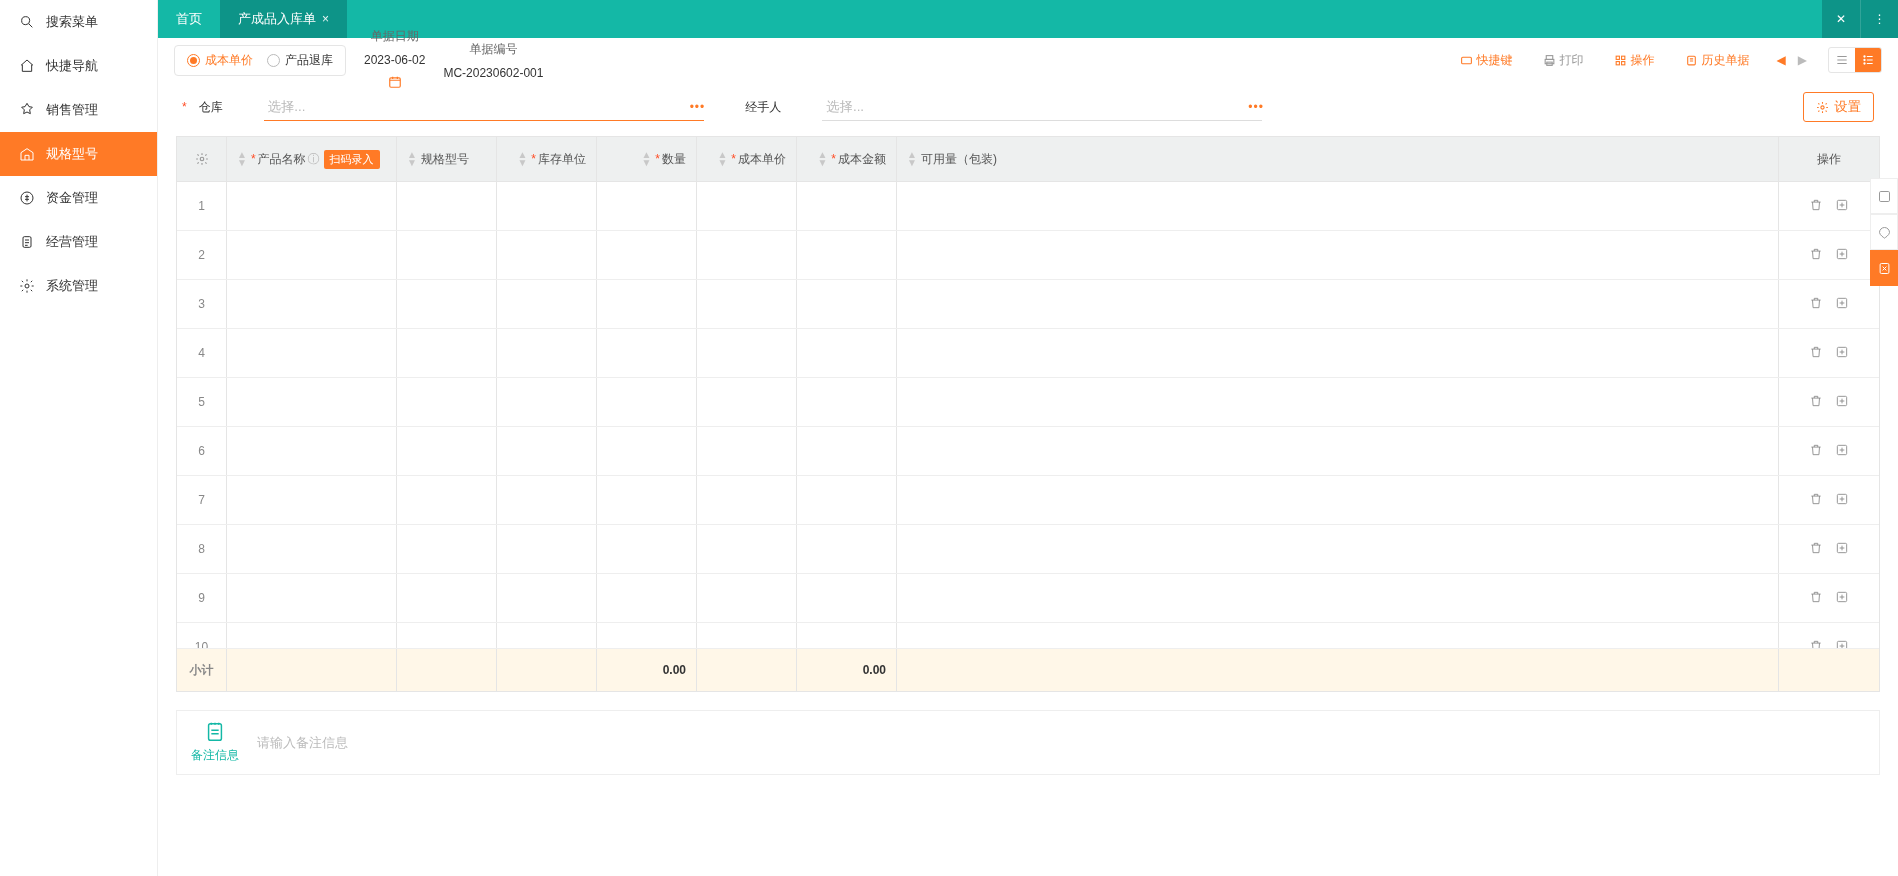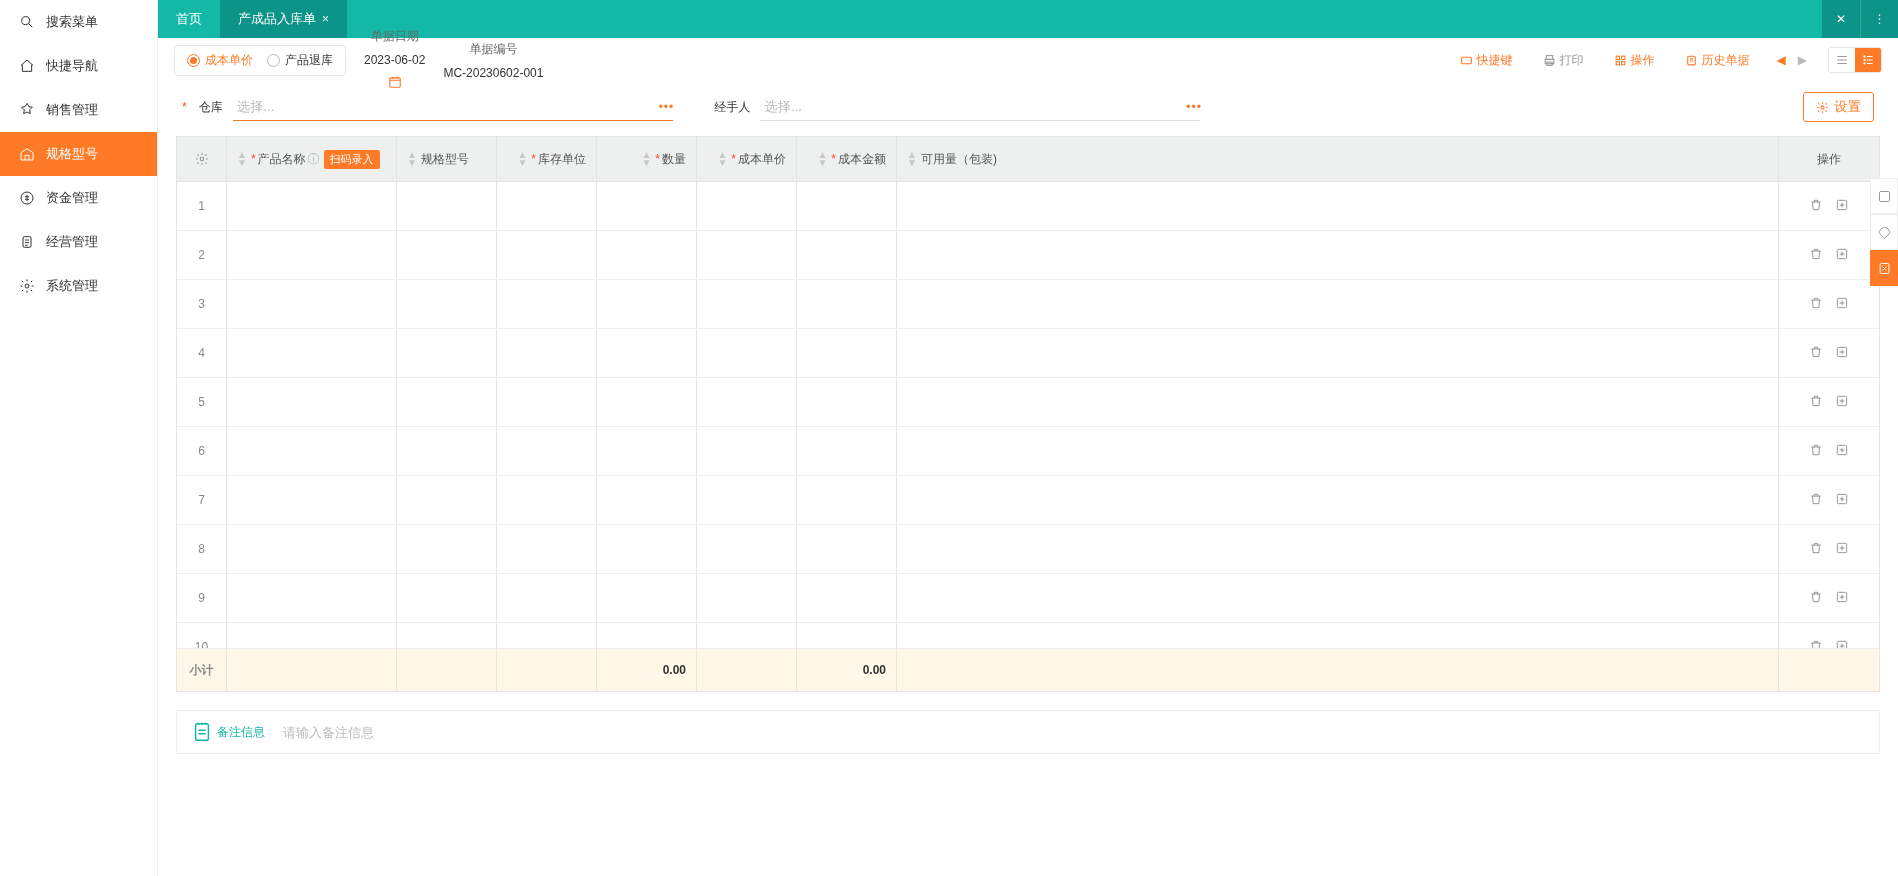--- a/index.html
+++ b/index.html
@@ -45,21 +45,21 @@
   .nav-arrows .ar { cursor:pointer; padding:0 3px; }
   .view-toggle { display:flex; border:1px solid #e5e5e5; border-radius:3px; overflow:hidden; }
   .view-toggle .vt { width:26px; height:24px; display:flex; align-items:center; justify-content:center; cursor:pointer; color:#999; }
   .view-toggle .vt.active { background:#ff7a26; color:#fff; }
 
   
   .filters { display:flex; align-items:center; padding: 10px 24px 14px; gap: 40px; }
   .fld { display:flex; align-items:center; gap:10px; }
   .fld .req { color:#ff4d26; margin-right:2px; }
   .fld .flabel { color:#333; }
-  .fld .finput { border:none; border-bottom:1px solid #ff7a26; width: 440px; padding:6px 4px; outline:none; color:#333; }
+  .fld .finput { border:none; border-bottom:1px solid #ff7a26; width: 440px; padding:6px 4px; outline:none; color:#333;margin-left:31px; }
   .fld .finput.plain { border-bottom:1px solid #ddd; }
   .fld .dots { color:#ff7a26; letter-spacing:1px; cursor:pointer; margin-left:-24px; }
   .settings-btn { margin-left:auto; border:1px solid #ff7a26; color:#ff7a26; background:#fff; border-radius:3px; padding:5px 12px; display:flex; align-items:center; gap:5px; cursor:pointer; }
 
   
   .table-wrap { margin: 0 18px; border:1px solid #e5e5e5; display:flex; flex-direction:column; height: 556px; }
   .thead { display:flex; background:#eef0f0; border-bottom:1px solid #e5e5e5; }
   .th, .td { border-right:1px solid #e5e5e5; display:flex; align-items:center; height:44px; padding:0 10px; font-size:12px; color:#333; }
   .th { color:#555; position:relative; }
   .th .sort { color:#c8c8c8; margin-right:4px; font-size:10px; line-height:8px; display:flex; flex-direction:column; }
@@ -82,21 +82,21 @@
   .td.col-idx { color:#888; }
   .td.col-ops { gap:12px; }
   .op-icon { color:#888; cursor:pointer; }
   .op-icon svg { width:14px; height:14px; stroke:currentColor; fill:none; stroke-width:1.5; }
 
   .tfoot { display:flex; background:#fff7e8; border-top:1px solid #eee; }
   .tfoot .td { height:42px; font-weight:600; }
 
   
   .notes { margin: 18px; display:flex; align-items:center; border:1px solid #eee; padding:10px 14px; gap:18px; }
-  .notes .nicon { display:flex; flex-direction:row; align-items:center; gap:4px; color:#14b8a6; }
+  .notes .nicon { display:flex; flex-direction:column; align-items:center; gap:4px; color:#14b8a6; }
   .notes .nicon svg { width:22px; height:22px; stroke:#14b8a6; fill:none; stroke-width:1.6; }
   .notes input { border:none; outline:none; flex:1; font-size:13px; color:#333; }
 
   
   .float-tabs { position:absolute; right:0; top:178px; display:flex; flex-direction:column; }
   .ftab { width:28px; height:36px; background:#fff; border:1px solid #eee; display:flex; align-items:center; justify-content:center; color:#999; cursor:pointer; }
   .ftab.active { background:#ff7a26; color:#fff; border-color:#ff7a26; }
   .ftab svg { width:15px; height:15px; stroke:currentColor; fill:none; stroke-width:1.6; }
 
   ::placeholder { color:#bbb; }

